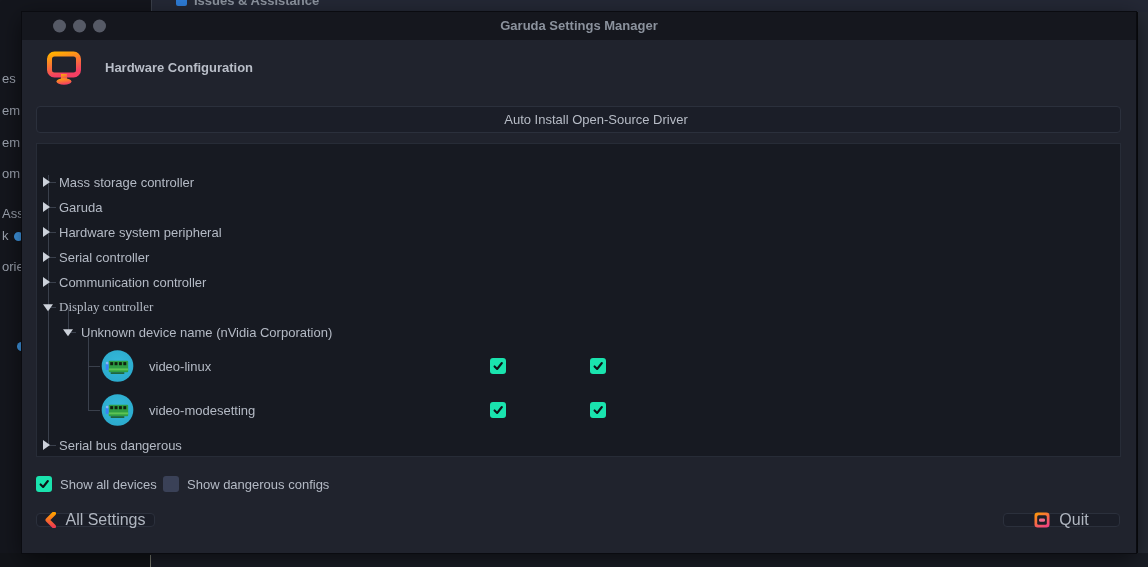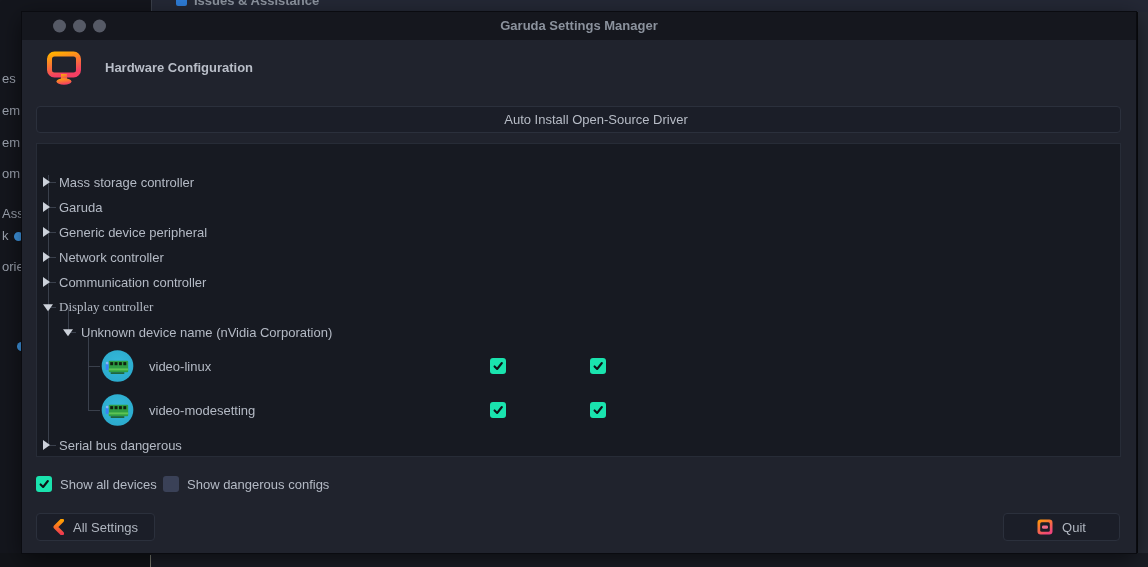--- a/index.html
+++ b/index.html
@@ -62,22 +62,22 @@
   }
   .cb svg { display:block; }
 
   .opts { position:absolute; left:0; top:462px; width:100%; height:20px; }
   .opt-cb { position:absolute; top:50%; transform:translateY(-50%); width:16px; height:16px; border-radius:3px;
             display:flex; align-items:center; justify-content:center; background:var(--accent,#1ae3ae); }
   .opt-cb.off { background:var(--unchecked,#3a4157); }
   .opt-label { position:absolute; top:50%; transform:translateY(-50%); color:#b4bac5; }
 
   .foot-btn {
-    position:absolute; top:501px; height:28px; background:#1b1e28; border:1px solid #2b303c; border-radius:4px;
-    color:#b0b6c0; font-family:inherit; font-size:13px; cursor:pointer;
+    position:absolute; top:501px; height:14px; background:#1b1e28; border:1px solid #2b303c; border-radius:4px;
+    color:#b0b6c0; font-family:inherit; font-size:16px; cursor:pointer;
     display:flex; align-items:center; justify-content:center; gap:9px;
   }
   .btn-all-settings { left:14px; width:119px; }
   .btn-quit { right:16px; width:117px; }
 </style>
 </head>
 <body>
 
 <div class="bg-top">
   <div class="bg-top-sidebar"></div>
@@ -140,26 +140,26 @@
           <span class="tlabel" style="left: 22px;">Mass storage controller</span>
         </div>
         <div class="hstub" style="left: 11px; top: 37.5px; width: 8px;"></div>
         <div class="trow" style="height: 25px;">
           <div class="arrow collapsed" style="left: 6px;"></div>
           <span class="tlabel" style="left: 22px;">Garuda</span>
         </div>
         <div class="hstub" style="left: 11px; top: 62.5px; width: 8px;"></div>
         <div class="trow" style="height: 25px;">
           <div class="arrow collapsed" style="left: 6px;"></div>
-          <span class="tlabel" style="left: 22px;">Generic device peripheral</span>
+          <span class="tlabel" style="left: 22px;">Hardware system peripheral</span>
         </div>
         <div class="hstub" style="left: 11px; top: 87.5px; width: 8px;"></div>
         <div class="trow" style="height: 25px;">
           <div class="arrow collapsed" style="left: 6px;"></div>
-          <span class="tlabel" style="left: 22px;">Network controller</span>
+          <span class="tlabel" style="left: 22px;">Serial controller</span>
         </div>
         <div class="hstub" style="left: 11px; top: 112.5px; width: 8px;"></div>
         <div class="trow" style="height: 25px;">
           <div class="arrow collapsed" style="left: 6px;"></div>
           <span class="tlabel" style="left: 22px;">Communication controller</span>
         </div>
         <div class="hstub" style="left: 11px; top: 137.5px; width: 8px;"></div>
         <div class="trow" style="height: 25px;">
           <div class="arrow expanded" style="left: 6px;"></div>
           <span class="tlabel" style="left: 22px; font-family: Liberation Serif, serif;">Display controller</span>

